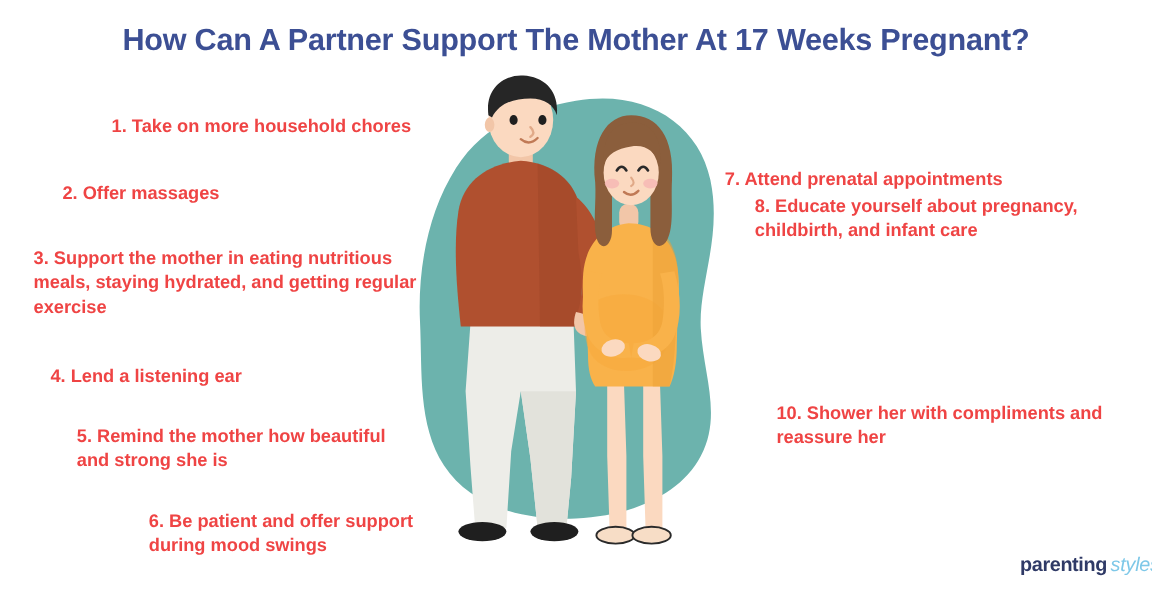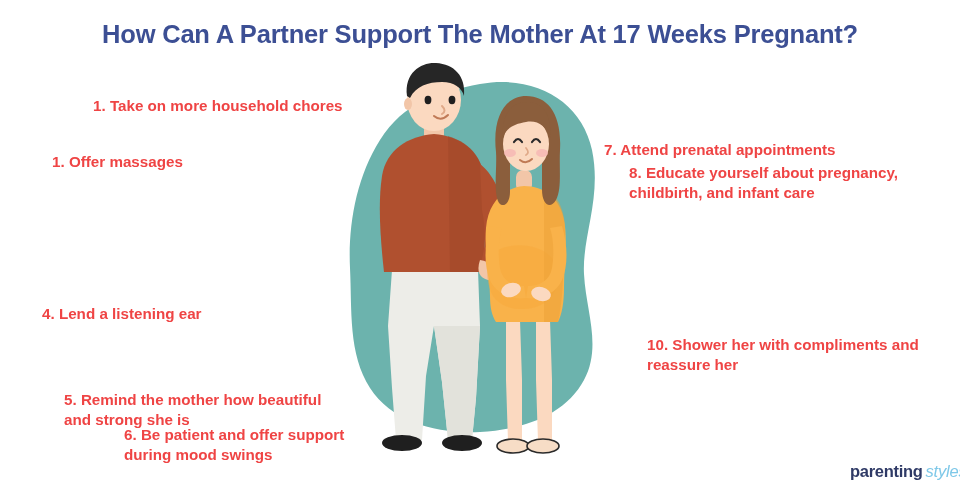--- a/index.html
+++ b/index.html
@@ -49,21 +49,21 @@
     font-weight: bold;
     font-size: 15.2px;
     line-height: 1.34;
   }
 
   
   .i1  { left: 93px;  top: 96px;  }
   .i2  { left: 52px;  top: 152px; }
   .i3  { left: 28px;  top: 206px; width: 320px; }
   .i4  { left: 42px;  top: 304px; }
-  .i5  { left: 64px;  top: 354px; width: 270px; margin-top: 36px; }
+  .i5  { left: 64px;  top: 354px; width: 270px; }
   .i6  { left: 124px; top: 425px; width: 260px; }
 
   
   .i7  { left: 604px; top: 96px; margin-top: 44px;  }
   .i8  { left: 629px; top: 163px; width: 330px; }
   .i9  { left: 620px; top: 255px; width: 300px; }
   .i10 { left: 631px; top: 335px; width: 300px; margin-left: 16px; }
   .i11 { left: 568px; top: 412px; width: 330px; }
 
   
@@ -205,21 +205,22 @@
       <ellipse cx="180" cy="95" rx="6" ry="4" fill="#f6b3b3" opacity="0.75"></ellipse>
       <ellipse cx="212" cy="95" rx="6" ry="4" fill="#f6b3b3" opacity="0.75"></ellipse>
 
       <path d="M196 90 q4 5, 0 7" stroke="#e0a988" stroke-width="1.8" fill="none" stroke-linecap="round"></path>
 
       <path d="M190 102 q6 5, 12 -1" stroke="#c07a56" stroke-width="2" fill="none" stroke-linecap="round"></path>
     </svg>
   </div>
 
   <div class="item i1">1. Take on more household chores</div>
-  <div class="item i2">1. Offer massages</div>
+  <div class="item i2">2. Offer massages</div>
+  <div class="item i3">3. Support the mother in eating nutritious meals, staying hydrated, and getting regular exercise</div>
   <div class="item i4">4. Lend a listening ear</div>
   <div class="item i5">5. Remind the mother how beautiful and strong she is</div>
   <div class="item i6">6. Be patient and offer support during mood swings</div>
 
   <div class="item i7">7. Attend prenatal appointments</div>
   <div class="item i8">8. Educate yourself about pregnancy, childbirth, and infant care</div>
   <div class="item i10">10. Shower her with compliments and reassure her</div>
 
   <div class="logo"><span class="word-a">parenting</span><span class="word-b">styles</span></div>
 

